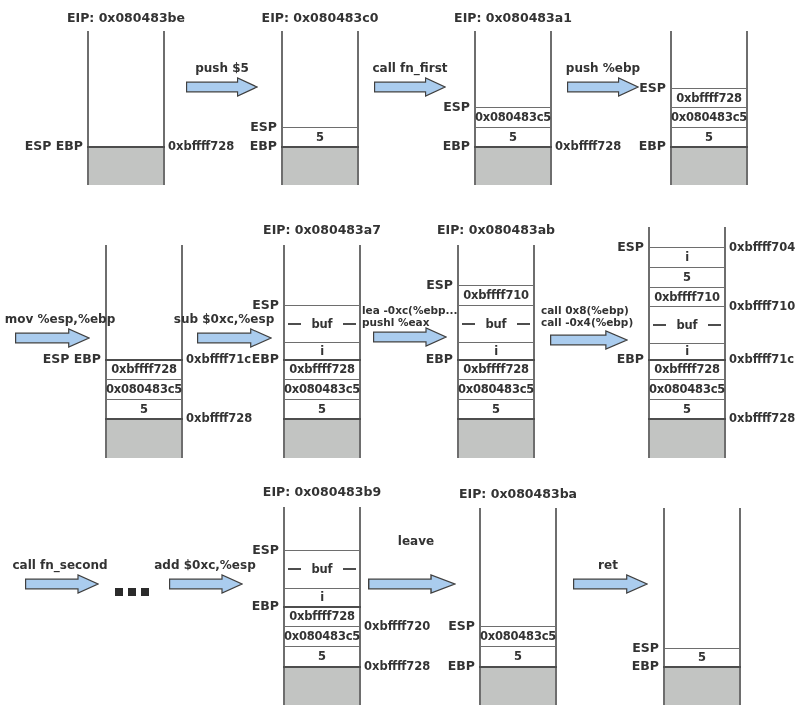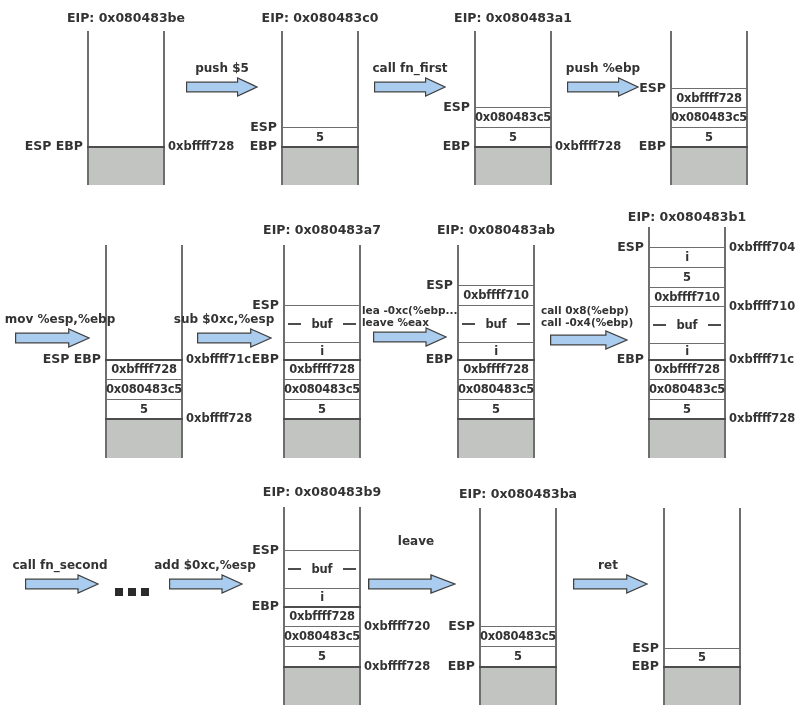--- a/index.html
+++ b/index.html
@@ -100,21 +100,20 @@
   </div>
   <div class="alabel" style="left:543px;top:61px;width:120px">push %ebp</div>
   <div class="arrow" style="left:567px;top:77px">
     <svg width="72" height="20" viewBox="0 0 74 20" preserveAspectRatio="none">
         <polygon points="0.6,5.2 53,5.2 53,1 73,10 53,19 53,14.8 0.6,14.8"></polygon>
       </svg>
   </div>
 
   <div class="eip" style="left:232px;top:222px">EIP: 0x080483a7</div>
   <div class="eip" style="left:406px;top:222px">EIP: 0x080483ab</div>
-  <div class="eip" style="left:597px;top:209px">EIP: 0x080483b1</div>
 
   <div class="stack" style="left:105px;top:245px;width:78px;height:213px">
     <div class="wall L"></div>
     <div class="wall R"></div>
     <div class="shade" style="top:173px"></div>
     <div class="hl thick" style="top:114px"></div>
     <div class="hl" style="top:134px"></div>
     <div class="hl" style="top:154px"></div>
     <div class="hl thick" style="top:173px"></div>
     <div class="cell" style="top:114px;height:20px">0xbffff728</div>
@@ -213,21 +212,21 @@
       </svg>
   </div>
   <div class="alabel" style="left:159px;top:312px;width:130px">sub $0xc,%esp</div>
   <div class="arrow" style="left:197px;top:328px">
     <svg width="75" height="20" viewBox="0 0 74 20" preserveAspectRatio="none">
         <polygon points="0.6,5.2 53,5.2 53,1 73,10 53,19 53,14.8 0.6,14.8"></polygon>
       </svg>
   </div>
   <div class="alabel2" style="left:362px;top:305px">
     <div>lea -0xc(%ebp...</div>
-    <div>leave %eax</div>
+    <div>pushl %eax</div>
   </div>
   <div class="arrow" style="left:373px;top:327px">
     <svg width="74" height="20" viewBox="0 0 74 20" preserveAspectRatio="none">
         <polygon points="0.6,5.2 53,5.2 53,1 73,10 53,19 53,14.8 0.6,14.8"></polygon>
       </svg>
   </div>
   <div class="alabel2" style="left:541px;top:305px">
     <div>call 0x8(%ebp)</div>
     <div>call -0x4(%ebp)</div>
   </div>

